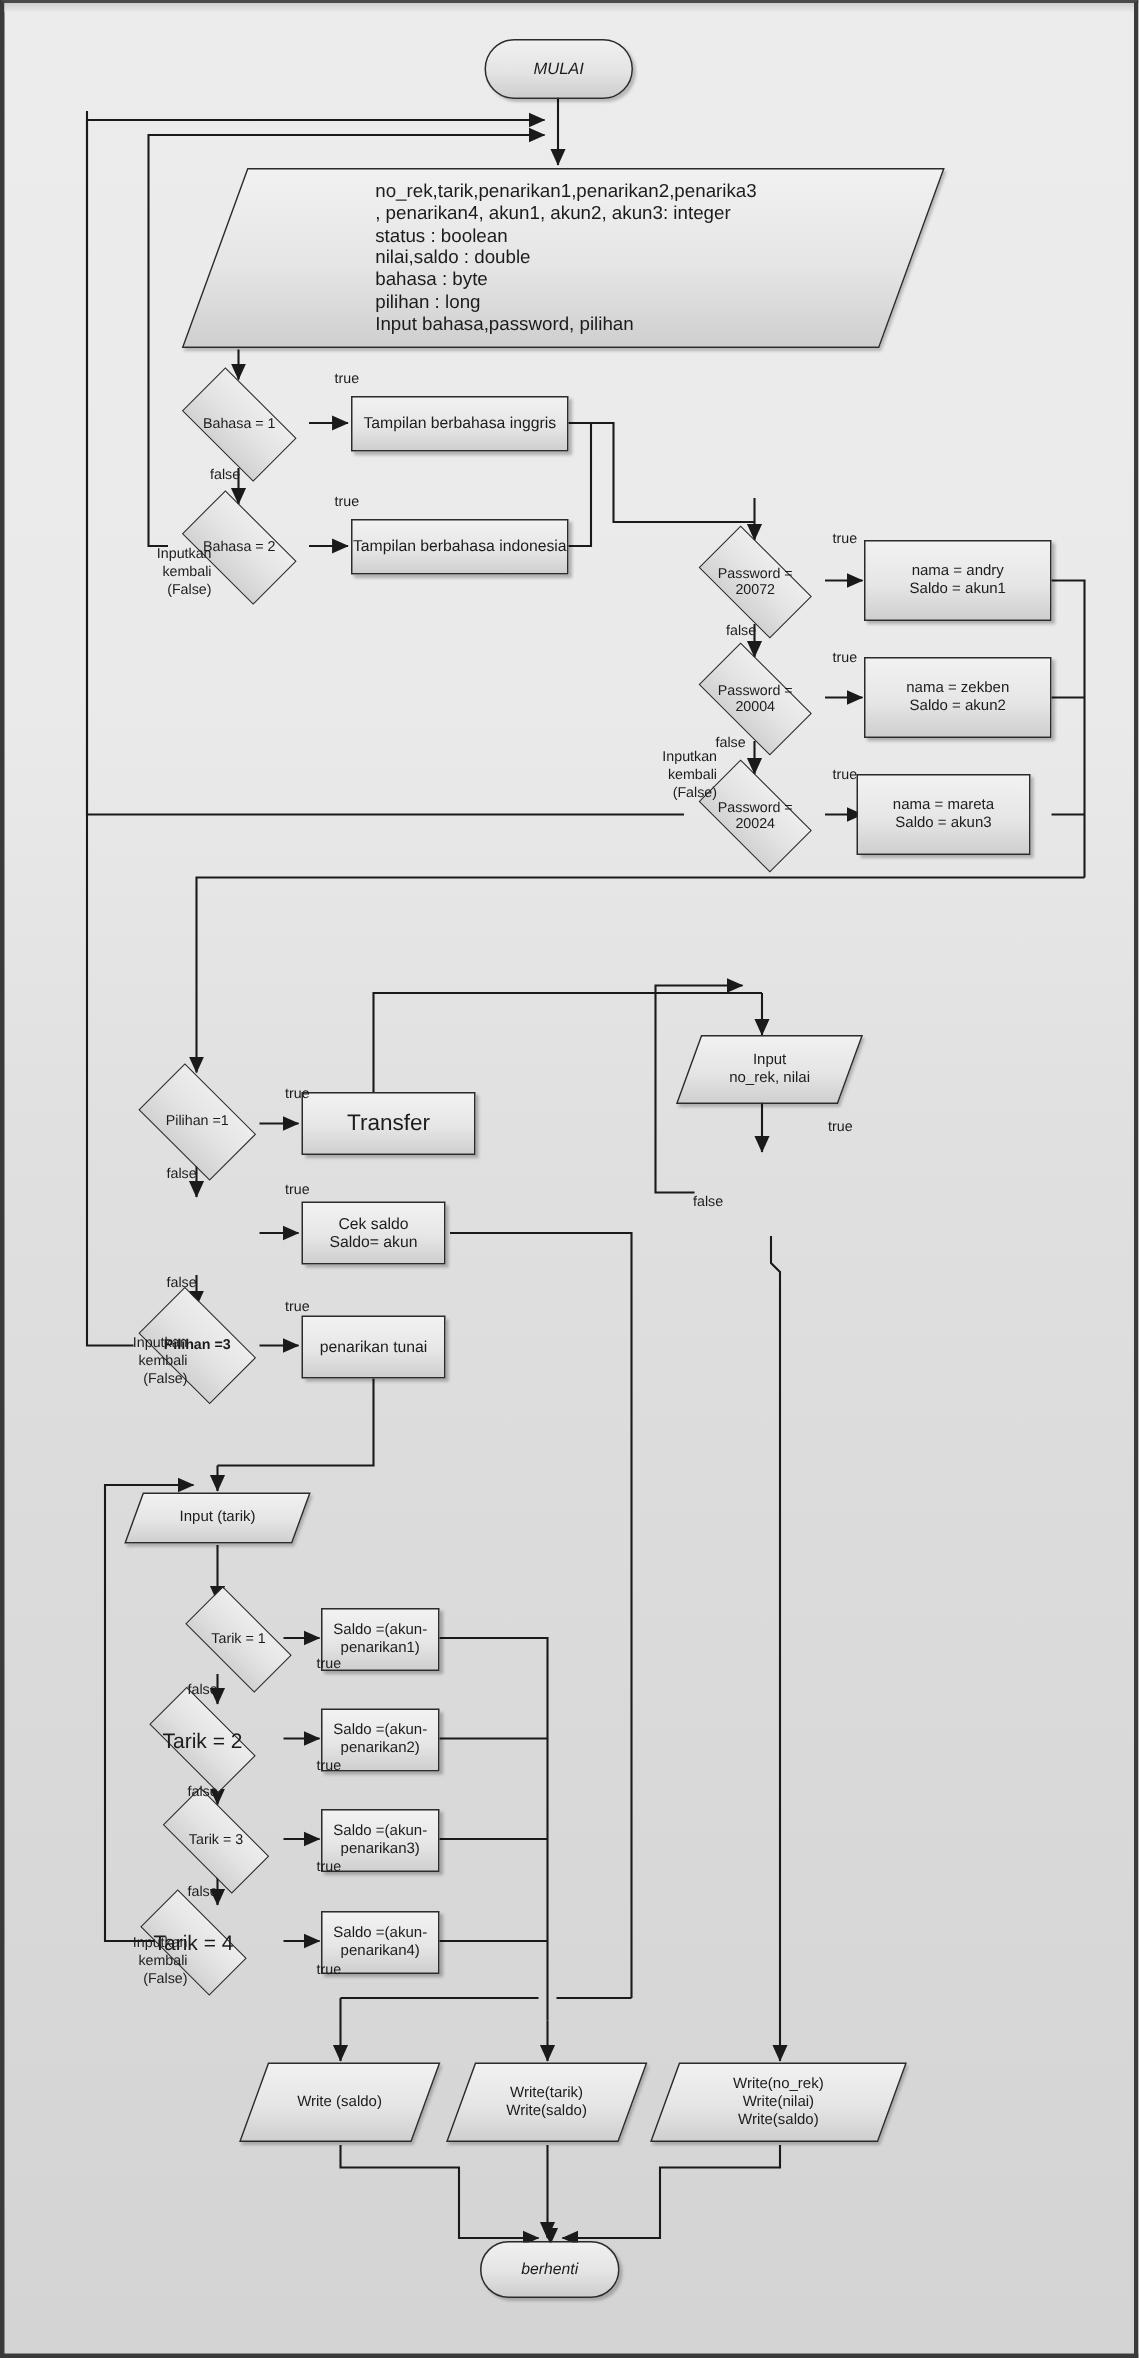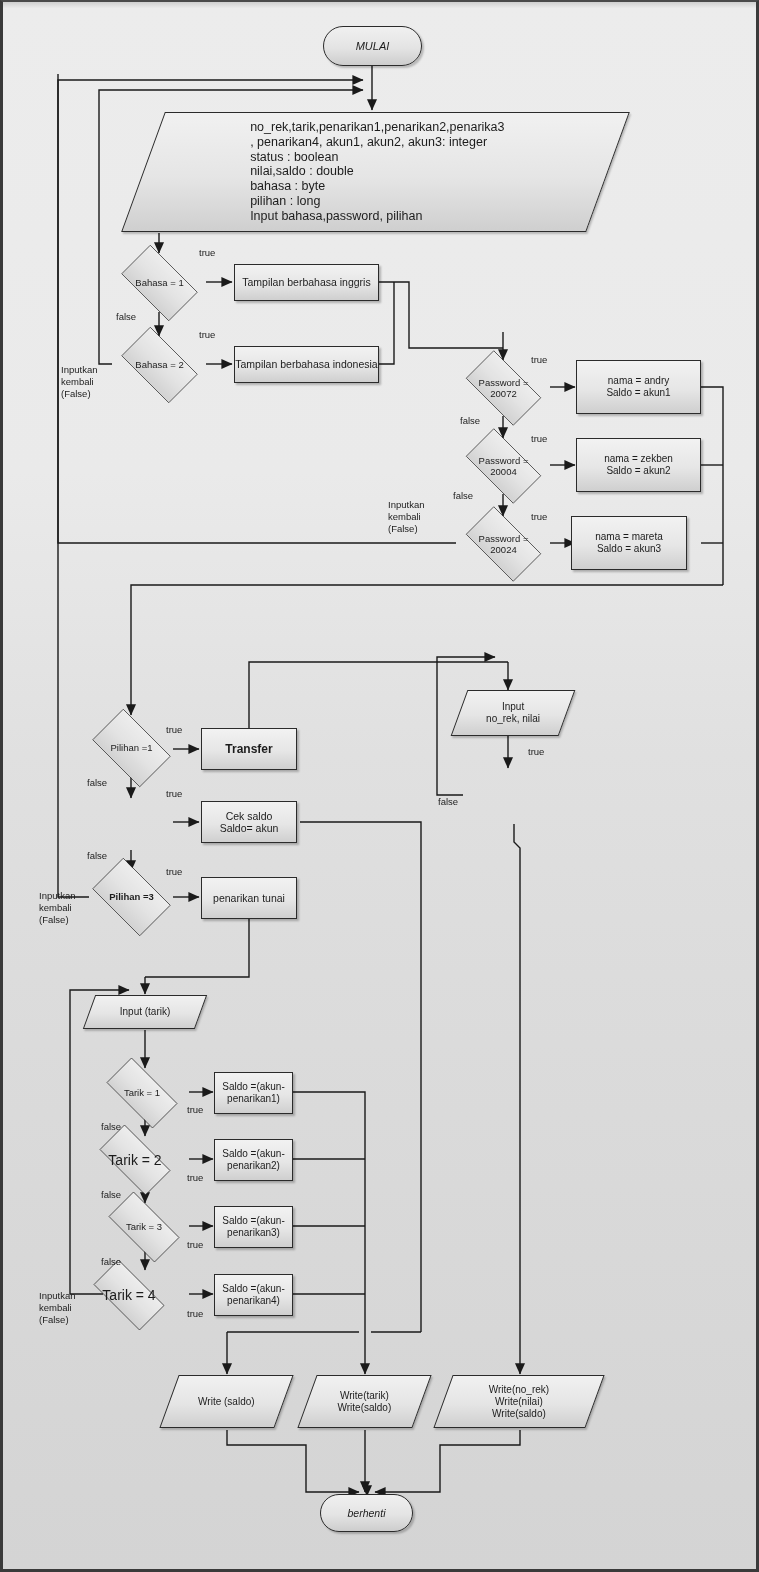--- a/index.html
+++ b/index.html
@@ -57,21 +57,21 @@
   .dec{background:transparent;border:none;}
   .dec .dmd{
     position:absolute;left:0;top:0;width:100%;height:100%;
     background:linear-gradient(to bottom,#ededed 0%,#e3e3e3 50%,#d2d2d2 100%);
     border:1px solid #2b2b2b;
     transform:rotate(45deg) scale(.707);
     box-sizing:border-box;
   }
   .dec .txt{position:relative;z-index:2;width:118%;text-align:center;}
 
-  .lbl{position:absolute;color:#1c1c1c;white-space:pre-line;text-align:left;line-height:1.25;}
+  .lbl{position:absolute;color:#1c1c1c;white-space:pre-line;text-align:right;line-height:1.25;margin-left:24px;}
 </style>
 </head>
 <body>
 
 <div id="canvas">
 
   <svg id="wires" viewBox="0 0 759 1572">
     <defs>
       <marker id="ah" markerWidth="9" markerHeight="9" refX="7.6" refY="4" orient="auto">
         <path d="M0,0.4 L8,4 L0,7.6 z" fill="#1a1a1a"></path>
@@ -225,42 +225,42 @@
 
   <div class="node dec" style="left:81px;top:715px;width:95px;height:62px;font-size:9.5px;">
     <span class="dmd"></span>
     <span class="txt">Pilihan =1</span>
   </div>
   <div class="node dec" style="left:81px;top:864px;width:95px;height:62px;font-size:9.5px;font-weight:bold;">
     <span class="dmd"></span>
     <span class="txt">Pilihan =3</span>
   </div>
 
-  <div class="node proc" style="left:198px;top:726px;width:96px;height:42px;font-size:12px;font-weight:bold;">
+  <div class="node proc" style="left:198px;top:726px;width:116px;height:42px;font-size:15px;">
     <span class="txt">Transfer</span>
   </div>
   <div class="node proc" style="left:198px;top:799px;width:96px;height:42px;font-size:10.5px;">
     <span class="txt">Cek saldo
 Saldo= akun</span>
   </div>
   <div class="node proc" style="left:198px;top:875px;width:96px;height:42px;font-size:10.5px;">
     <span class="txt">penarikan tunai</span>
   </div>
 
   <div class="node data" style="left:456px;top:688px;width:108px;height:46px;font-size:10px;">
     <span class="txt">Input
 no_rek, nilai</span>
   </div>
 
 
   <div class="node data" style="left:86px;top:993px;width:112px;height:34px;font-size:10px;">
     <span class="txt">Input (tarik)</span>
   </div>
 
-  <div class="node dec" style="left:93px;top:1066px;width:92px;height:50px;font-size:9.5px;">
+  <div class="node dec" style="left:110px;top:1066px;width:92px;height:50px;font-size:9.5px;">
     <span class="dmd"></span>
     <span class="txt">Tarik = 1</span>
   </div>
   <div class="node dec" style="left:86px;top:1133px;width:92px;height:50px;font-size:14px;">
     <span class="dmd"></span>
     <span class="txt">Tarik = 2</span>
   </div>
   <div class="node dec" style="left:95px;top:1200px;width:92px;height:50px;font-size:9.5px;">
     <span class="dmd"></span>
     <span class="txt">Tarik = 3</span>

